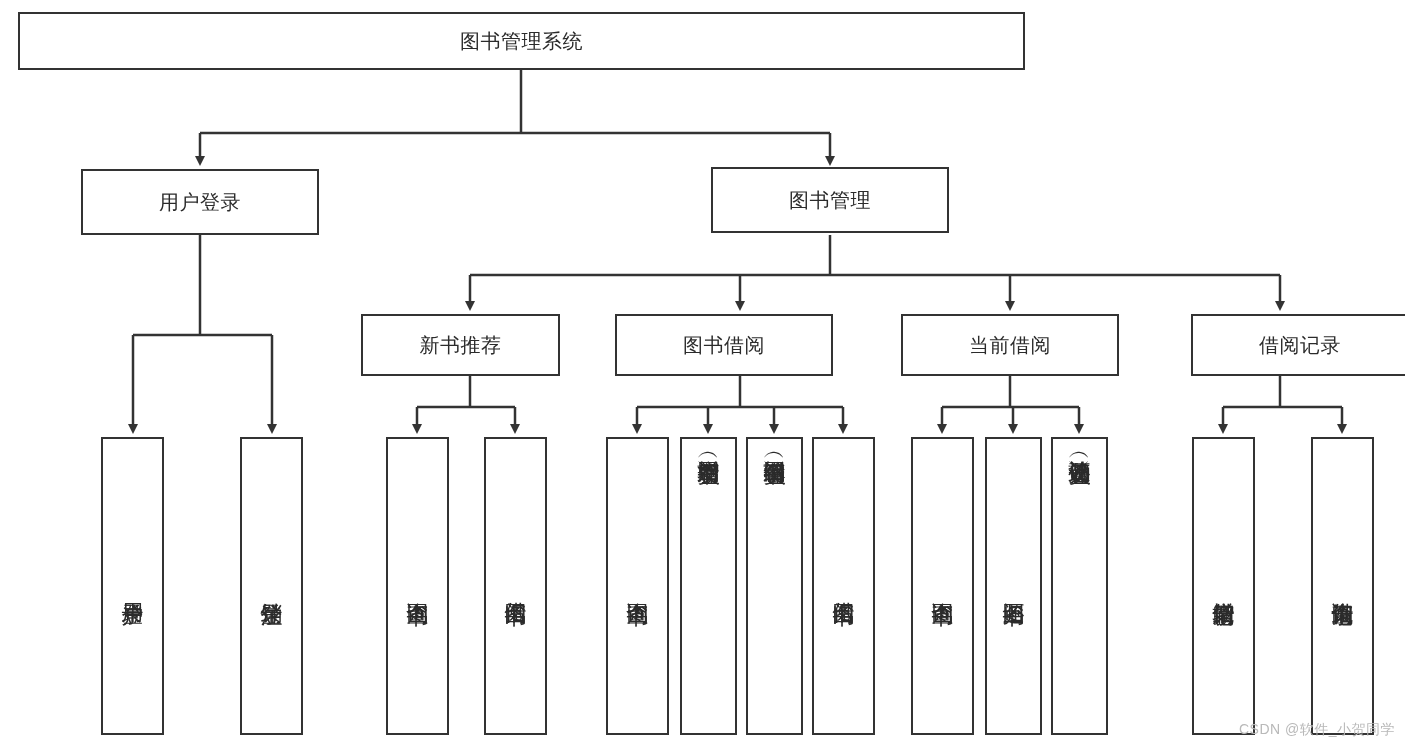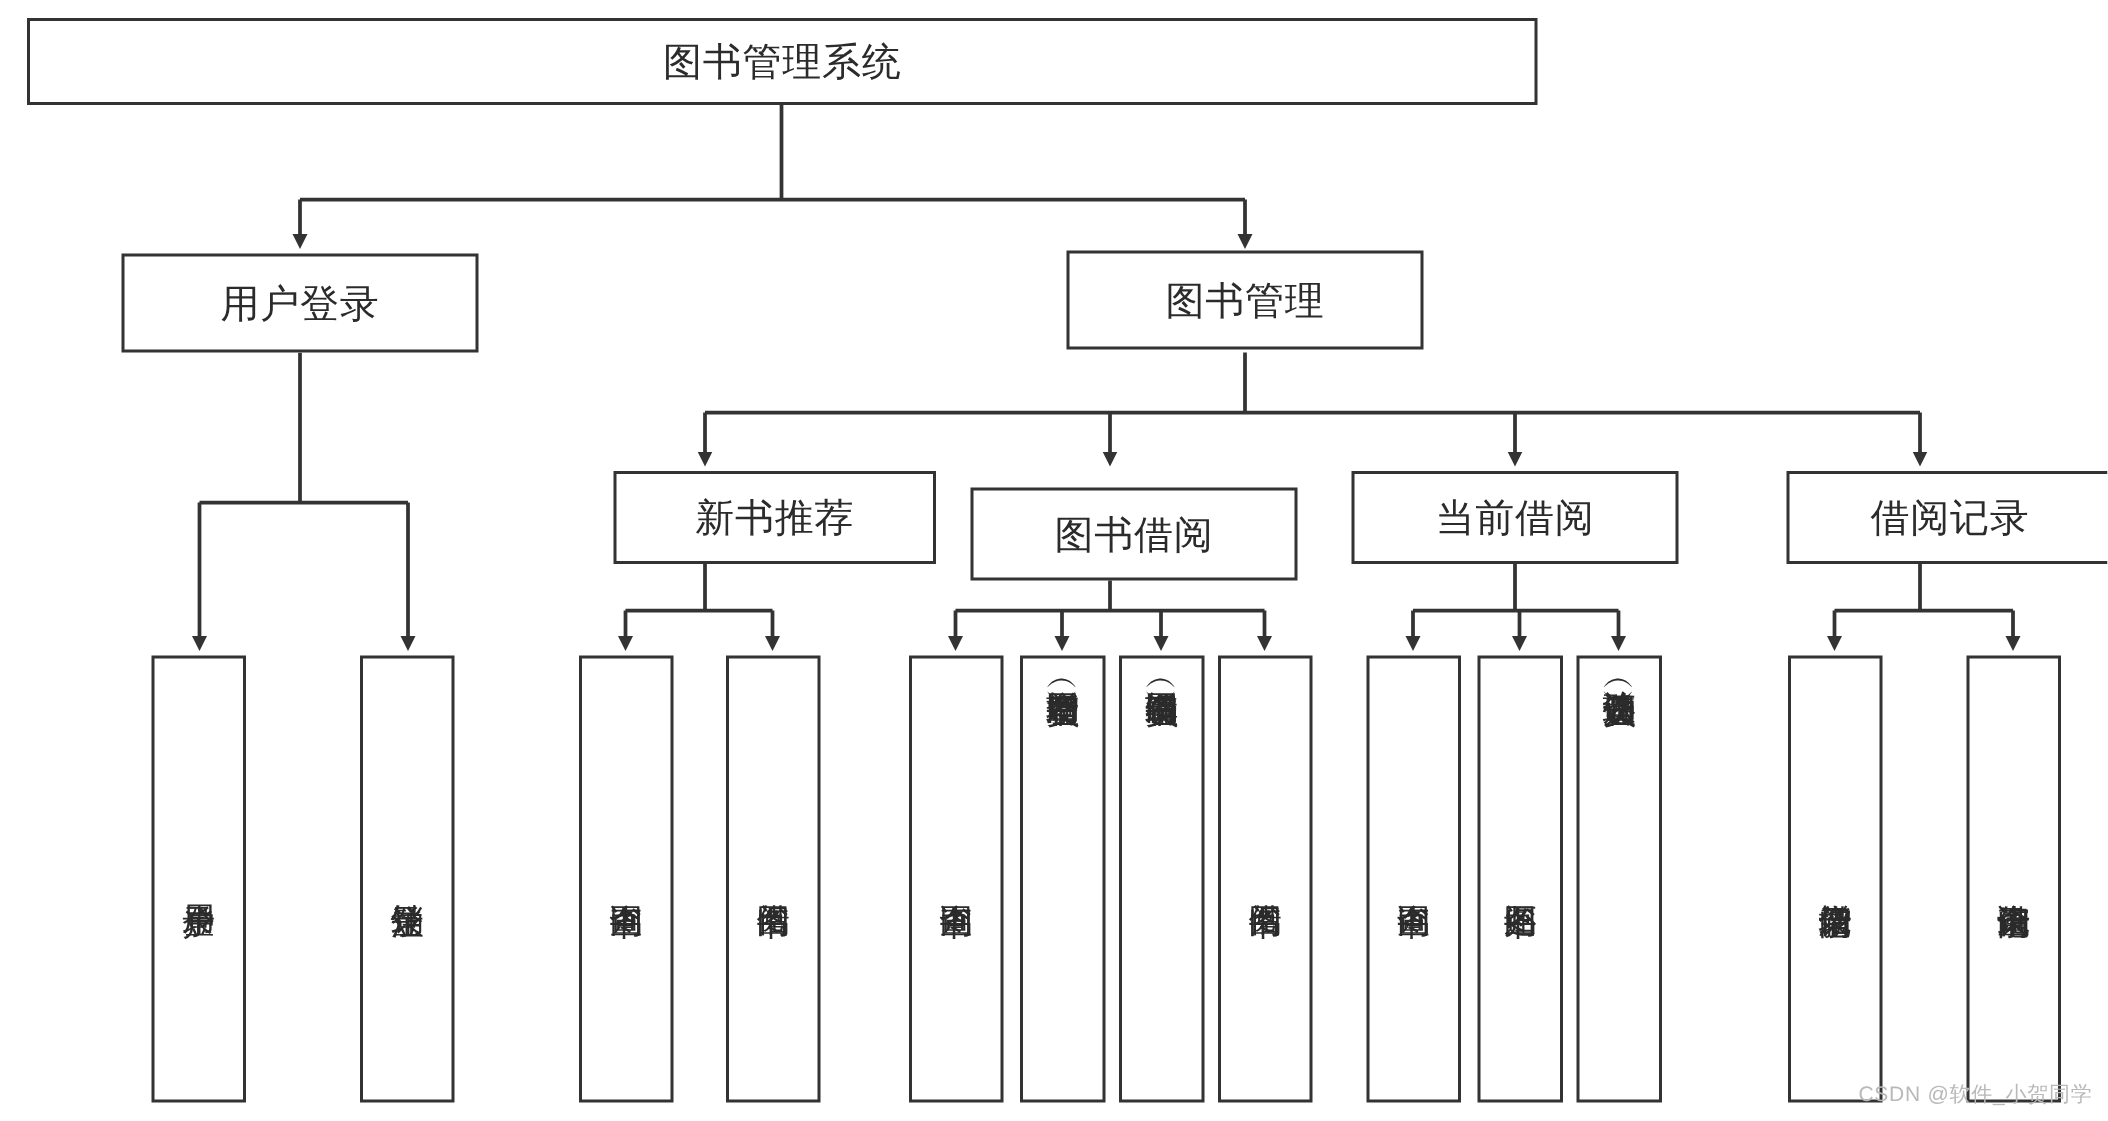--- a/index.html
+++ b/index.html
@@ -30,21 +30,21 @@
     box-sizing: border-box;
     background: #ffffff;
     border: 2px solid #333333;
     display: flex;
     align-items: center;
     justify-content: center;
     color: #2b2b2b;
     letter-spacing: 0.5px;
   }
   .node.horizontal {
-    font-size: 26px;
+    font-size: 20px;
   }
   .node.vertical {
     writing-mode: vertical-rl;
     text-orientation: upright;
     align-items: center;
     justify-content: center;
     font-size: 22px;
     line-height: 1.18;
     padding: 4px 0;
   }
@@ -128,24 +128,24 @@
     <span class="node-label">图书管理系统</span>
   </div>
 
   <div class="node horizontal" style="left: 81px; top: 169px; width: 238px; height: 66px; border-color: rgb(51, 51, 51); color: rgb(43, 43, 43); background: rgb(255, 255, 255);">
     <span class="node-label">用户登录</span>
   </div>
   <div class="node horizontal" style="left: 711px; top: 167px; width: 238px; height: 66px; border-color: rgb(51, 51, 51); color: rgb(43, 43, 43); background: rgb(255, 255, 255);">
     <span class="node-label">图书管理</span>
   </div>
 
-  <div class="node horizontal" style="left: 361px; top: 314px; width: 215px; height: 62px; border-color: rgb(51, 51, 51); color: rgb(43, 43, 43); background: rgb(255, 255, 255); margin-left: 48px;">
+  <div class="node horizontal" style="left: 361px; top: 314px; width: 199px; height: 62px; border-color: rgb(51, 51, 51); color: rgb(43, 43, 43); background: rgb(255, 255, 255);">
     <span class="node-label">新书推荐</span>
   </div>
-  <div class="node horizontal" style="left: 647px; top: 314px; width: 218px; height: 62px; border-color: rgb(51, 51, 51); color: rgb(43, 43, 43); background: rgb(255, 255, 255); margin-top: 11px;">
+  <div class="node horizontal" style="left: 615px; top: 314px; width: 218px; height: 62px; border-color: rgb(51, 51, 51); color: rgb(43, 43, 43); background: rgb(255, 255, 255);">
     <span class="node-label">图书借阅</span>
   </div>
   <div class="node horizontal" style="left: 901px; top: 314px; width: 218px; height: 62px; border-color: rgb(51, 51, 51); color: rgb(43, 43, 43); background: rgb(255, 255, 255);">
     <span class="node-label">当前借阅</span>
   </div>
   <div class="node horizontal" style="left: 1171px; top: 314px; width: 218px; height: 62px; border-color: rgb(51, 51, 51); color: rgb(43, 43, 43); background: rgb(255, 255, 255); margin-left: 20px;">
     <span class="node-label">借阅记录</span>
   </div>
 
   <div class="node vertical" style="left: 101px; top: 437px; width: 63px; height: 298px; border-color: rgb(51, 51, 51); color: rgb(43, 43, 43); background: rgb(255, 255, 255);">

